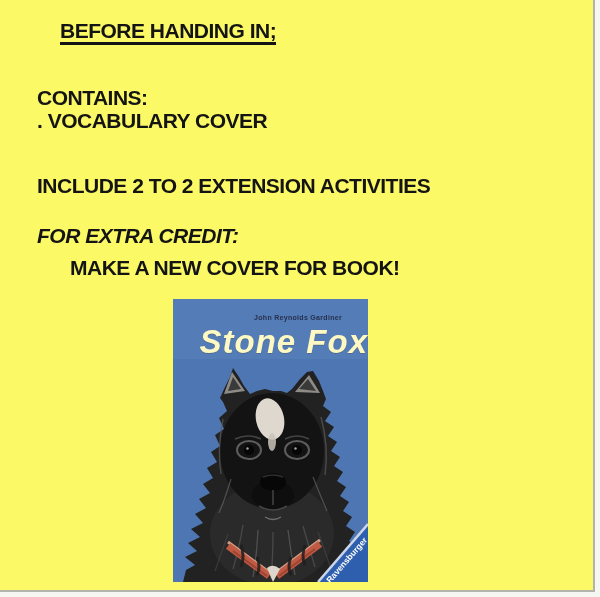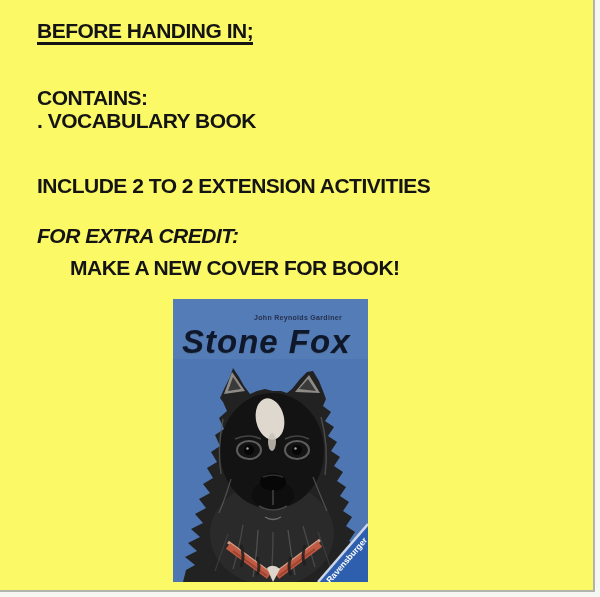--- a/index.html
+++ b/index.html
@@ -24,20 +24,21 @@
     font-weight: bold;
     font-size: 21px;
     line-height: 23px;
     letter-spacing: -0.5px;
     color: #141414;
     white-space: nowrap;
   }
   .txt-line.underlined span {
     border-bottom: 3px solid #141414;
     padding-bottom: 0px;
+    margin-left: 23px;
   }
   .l0 { top: 19px; }
   .l1 { top: 63px; }
   .l2 { top: 86px; }
   .l3 { top: 109px; }
   .l4 { top: 131px; }
   .l5 { top: 174px; }
   .l6 { top: 224px; font-style: italic; }
   .l7 { top: 256px; left: 70px; }
 
@@ -56,34 +57,35 @@
     font-size: 7px; font-weight: bold;
     letter-spacing: 0.3px;
     color: #26304f;
     z-index: 2;
   }
   .cover-title {
     position: absolute;
     left: 9px; top: 24px; width: 186px;
     font-size: 33px; font-weight: bold; font-style: italic;
     letter-spacing: 1px;
-    color: #0f172a;
+    color: #fef9c3;
     white-space: nowrap;
     z-index: 2;
     text-shadow: 0 1px 0 rgba(60,70,40,0.25);
+    text-align: right;
   }
 </style>
 </head>
 <body>
 
 <div class="slide">
 
   <div class="txt-line l0 underlined"><span>BEFORE HANDING IN;</span></div>
   <div class="txt-line l2">CONTAINS:</div>
-  <div class="txt-line l3">. VOCABULARY BOOK</div>
+  <div class="txt-line l3">. VOCABULARY COVER</div>
   <div class="txt-line l5">INCLUDE 2 TO 2 EXTENSION ACTIVITIES</div>
   <div class="txt-line l6">FOR EXTRA CREDIT:</div>
   <div class="txt-line l7">MAKE A NEW COVER FOR BOOK!</div>
 
   <div class="book-cover">
     <svg width="195" height="283" viewBox="0 0 195 283" aria-hidden="true">
 
       <rect x="0" y="0" width="195" height="283" fill="#4e76b2"></rect>
       <rect x="0" y="0" width="195" height="60" fill="#547cb7"></rect>
 

